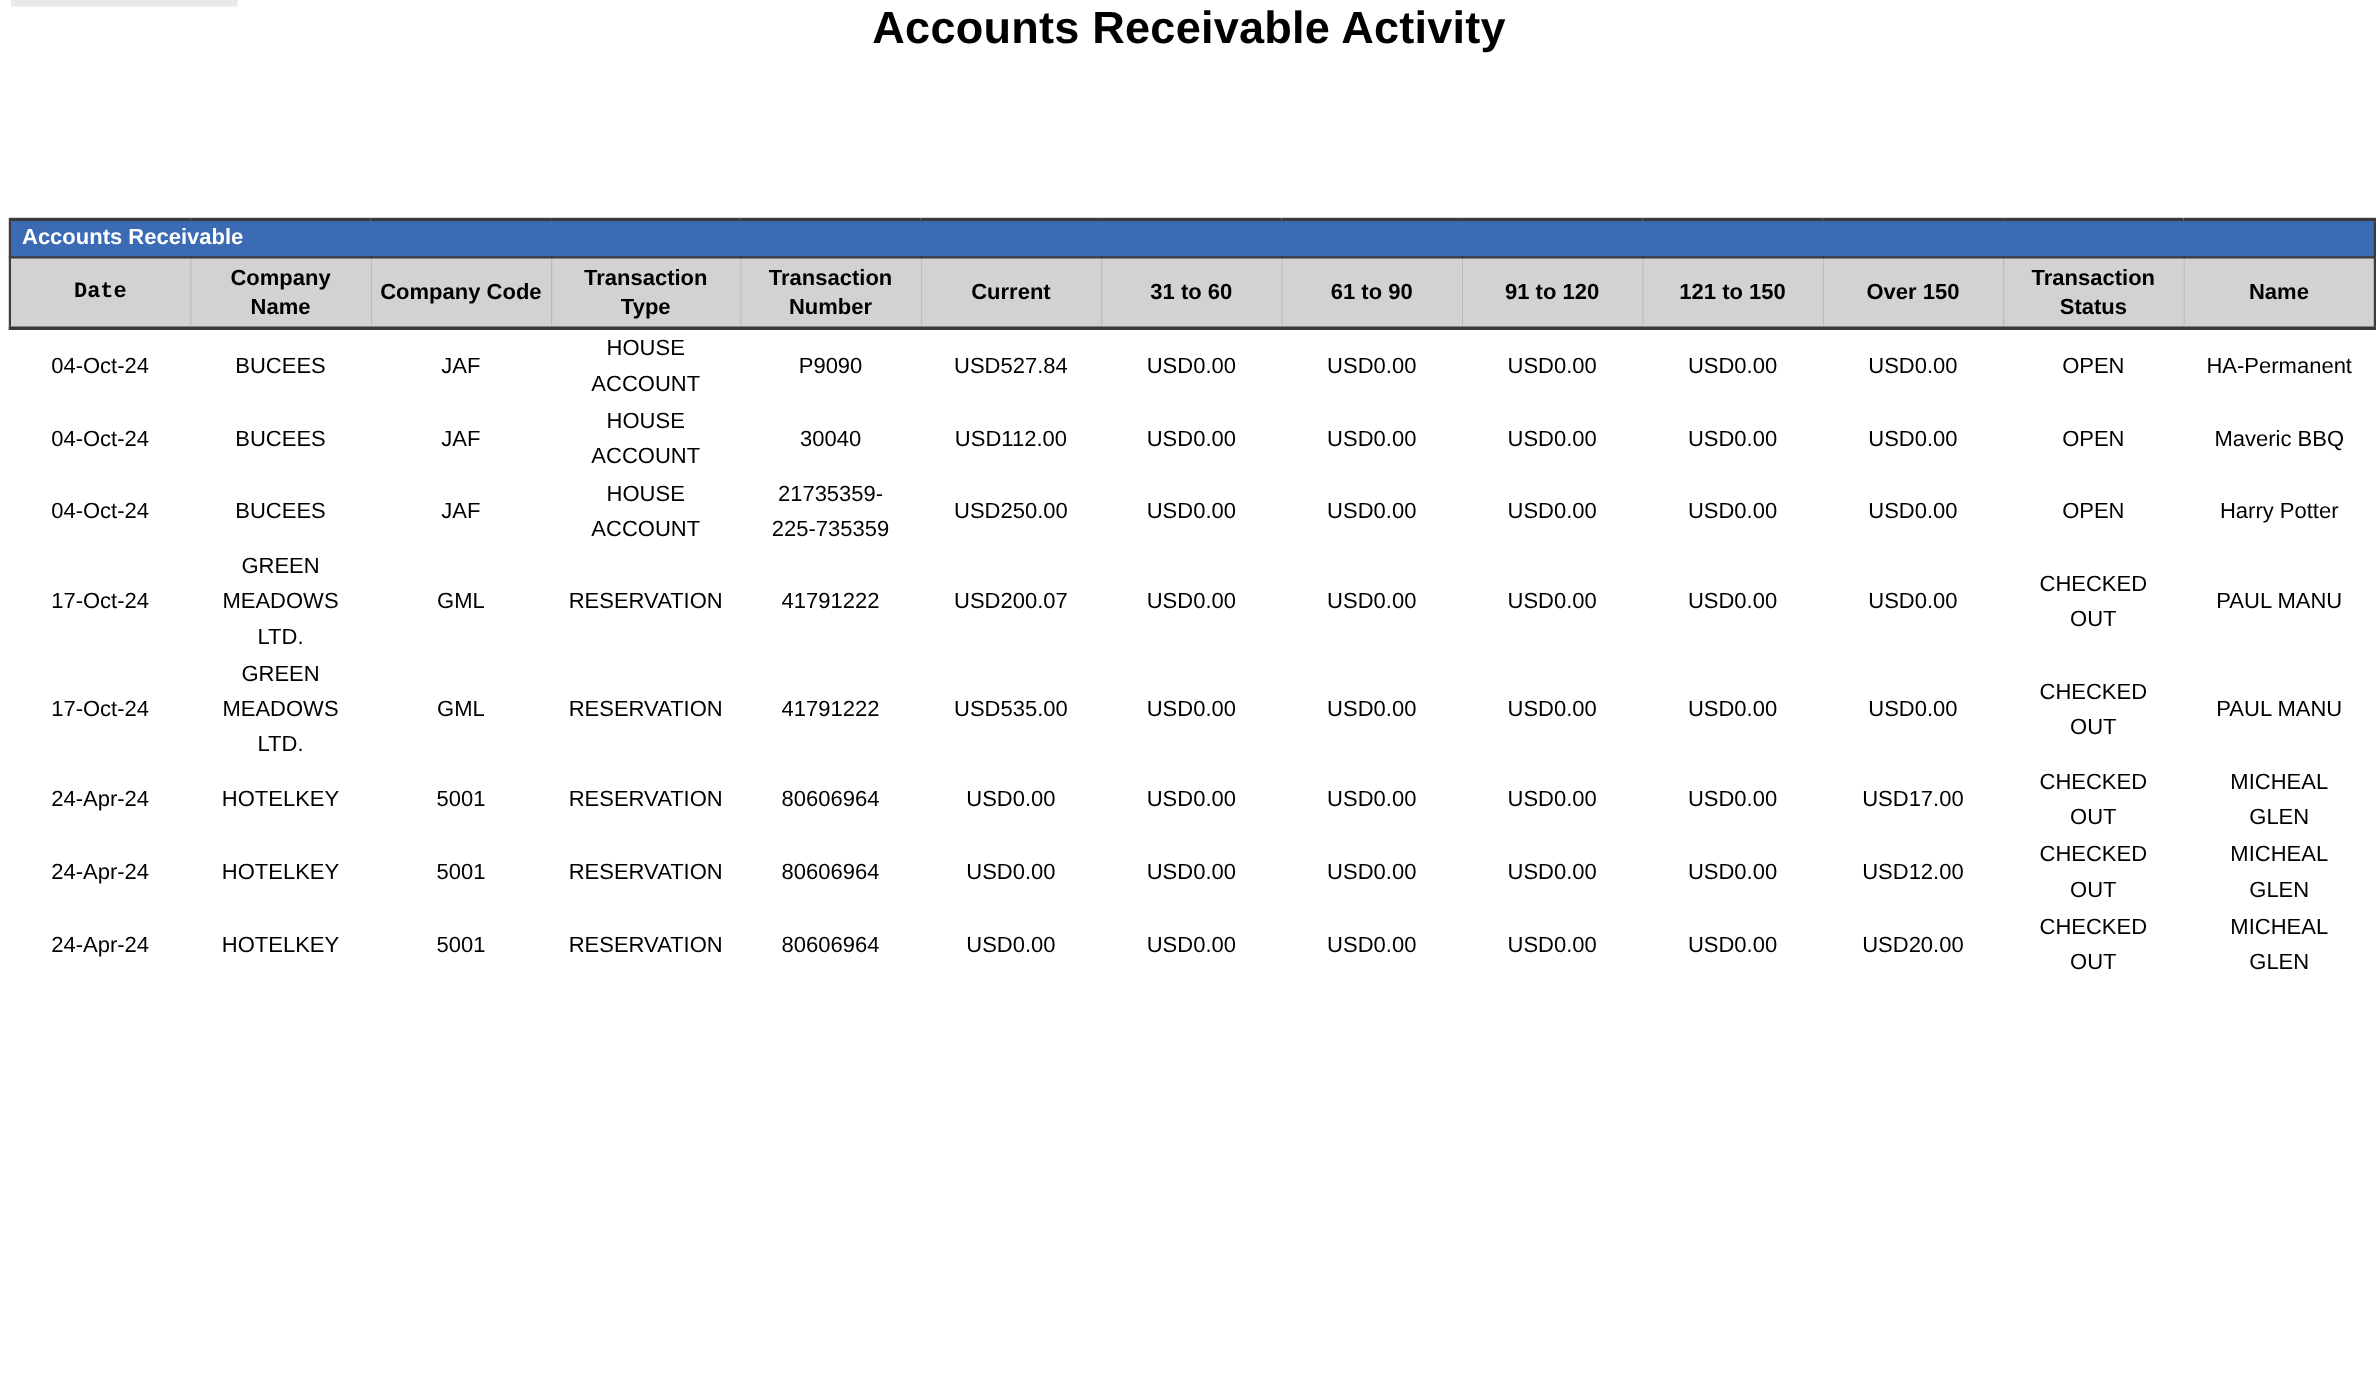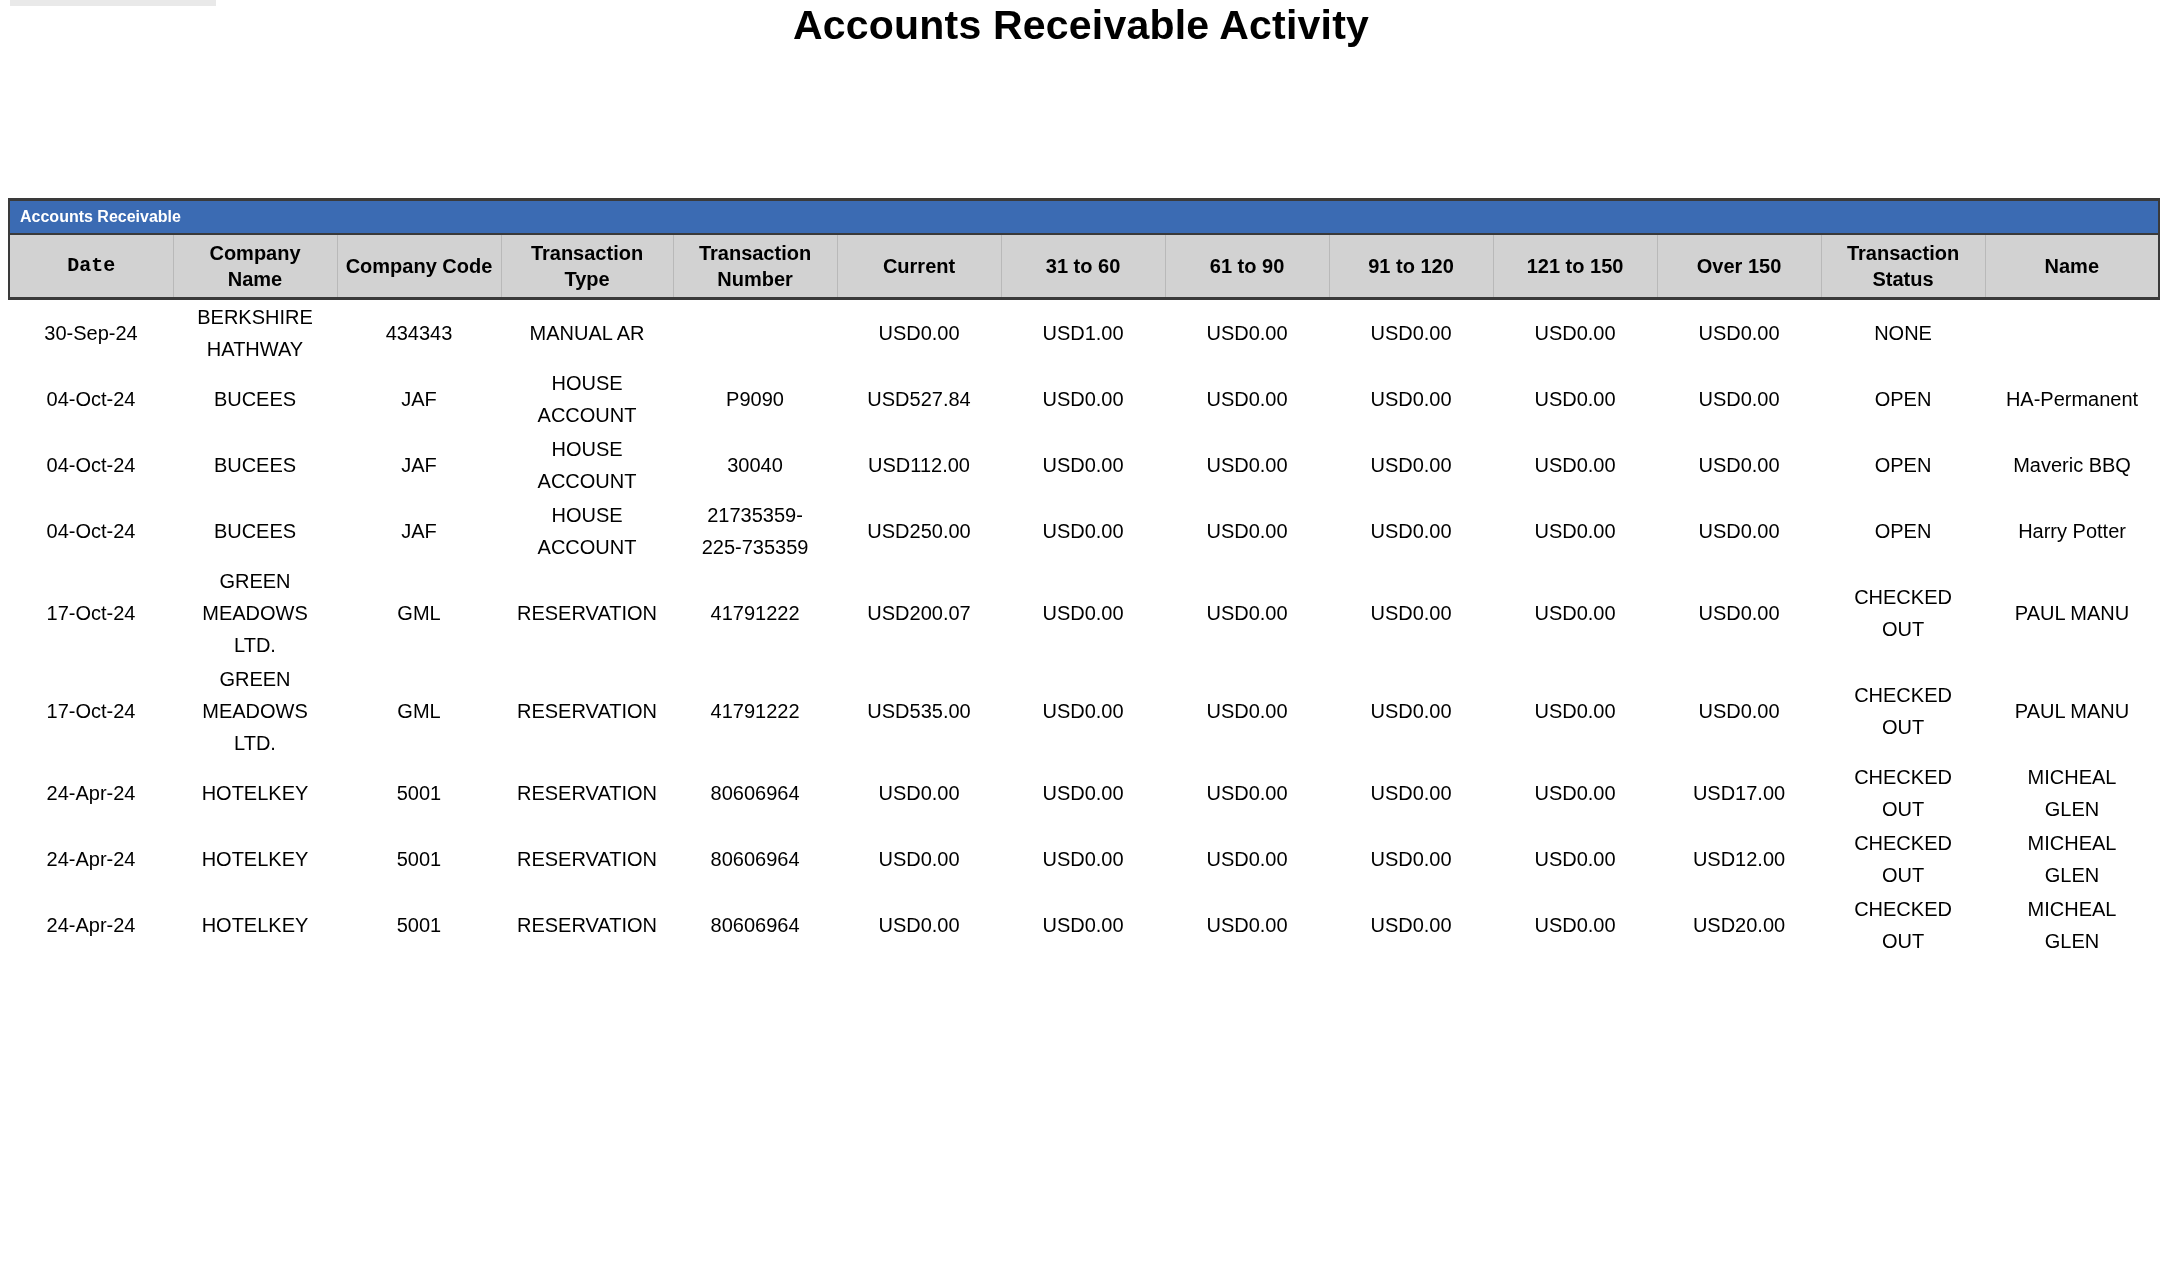--- a/index.html
+++ b/index.html
@@ -33,21 +33,21 @@
   table.ar-table {
     border-collapse: collapse;
     table-layout: fixed;
   }
   col.c-std  { width: 164px; }
   col.c-name { width: 174px; }
   td.band-cell {
     background: var(--band-blue);
     color: #ffffff;
     font-weight: bold;
-    font-size: 16px;
+    font-size: 20px;
     text-align: left;
     vertical-align: middle;
     height: 34px;
     padding: 2px 10px;
     border-top: 3px solid var(--border-dark);
     border-left: 2px solid var(--border-dark);
     border-right: 2px solid var(--border-dark);
     border-bottom: 2px solid var(--border-dark);
   }
   th.col-h {
@@ -114,35 +114,20 @@
           <th class="col-h">61 to 90</th>
           <th class="col-h">91 to 120</th>
           <th class="col-h">121 to 150</th>
           <th class="col-h">Over 150</th>
           <th class="col-h">Transaction Status</th>
           <th class="col-h">Name</th>
         </tr>
     </thead>
     <tbody id="table-body" class="ar-body">
         <tr>
-          <td>30-Sep-24</td>
-          <td>BERKSHIRE HATHWAY</td>
-          <td>434343</td>
-          <td>MANUAL AR</td>
-          <td></td>
-          <td>USD0.00</td>
-          <td>USD1.00</td>
-          <td>USD0.00</td>
-          <td>USD0.00</td>
-          <td>USD0.00</td>
-          <td>USD0.00</td>
-          <td>NONE</td>
-          <td></td>
-        </tr>
-        <tr>
           <td>04-Oct-24</td>
           <td>BUCEES</td>
           <td>JAF</td>
           <td>HOUSE ACCOUNT</td>
           <td>P9090</td>
           <td>USD527.84</td>
           <td>USD0.00</td>
           <td>USD0.00</td>
           <td>USD0.00</td>
           <td>USD0.00</td>

